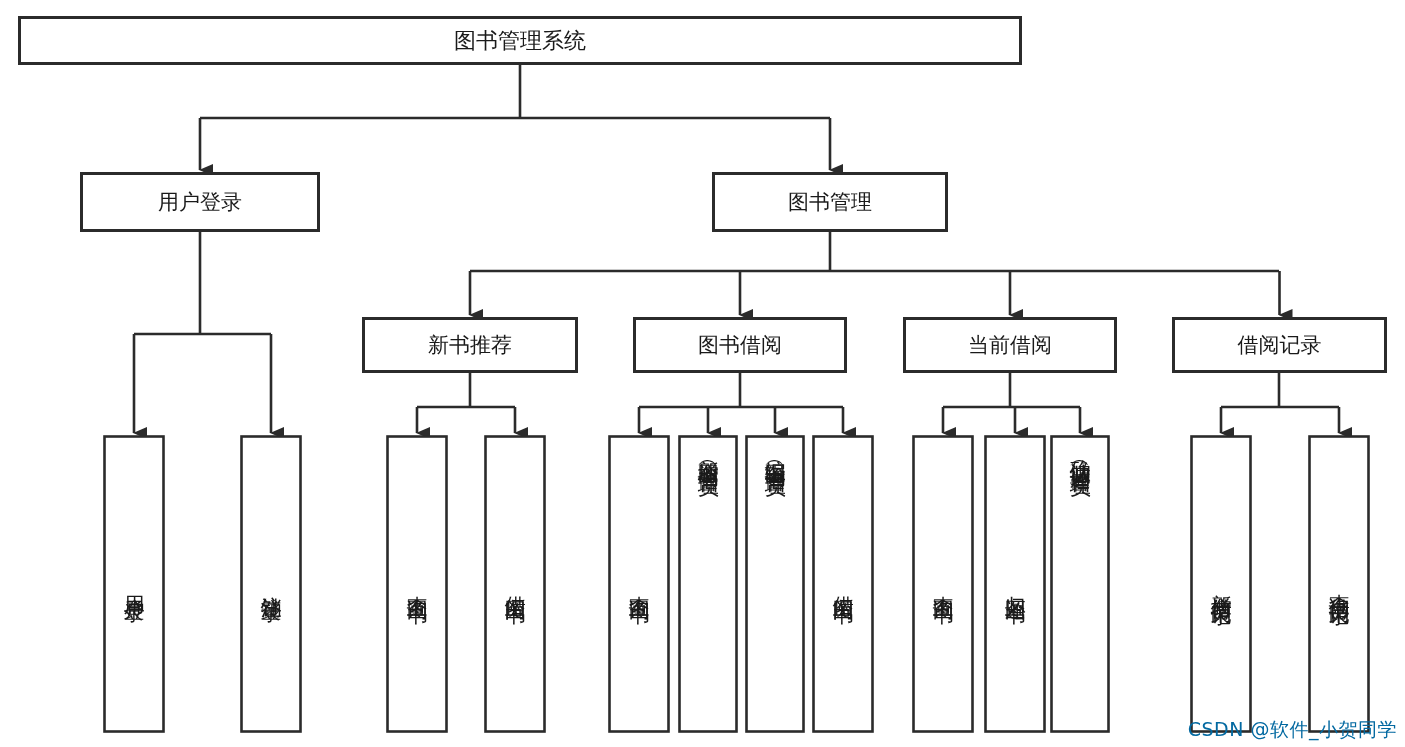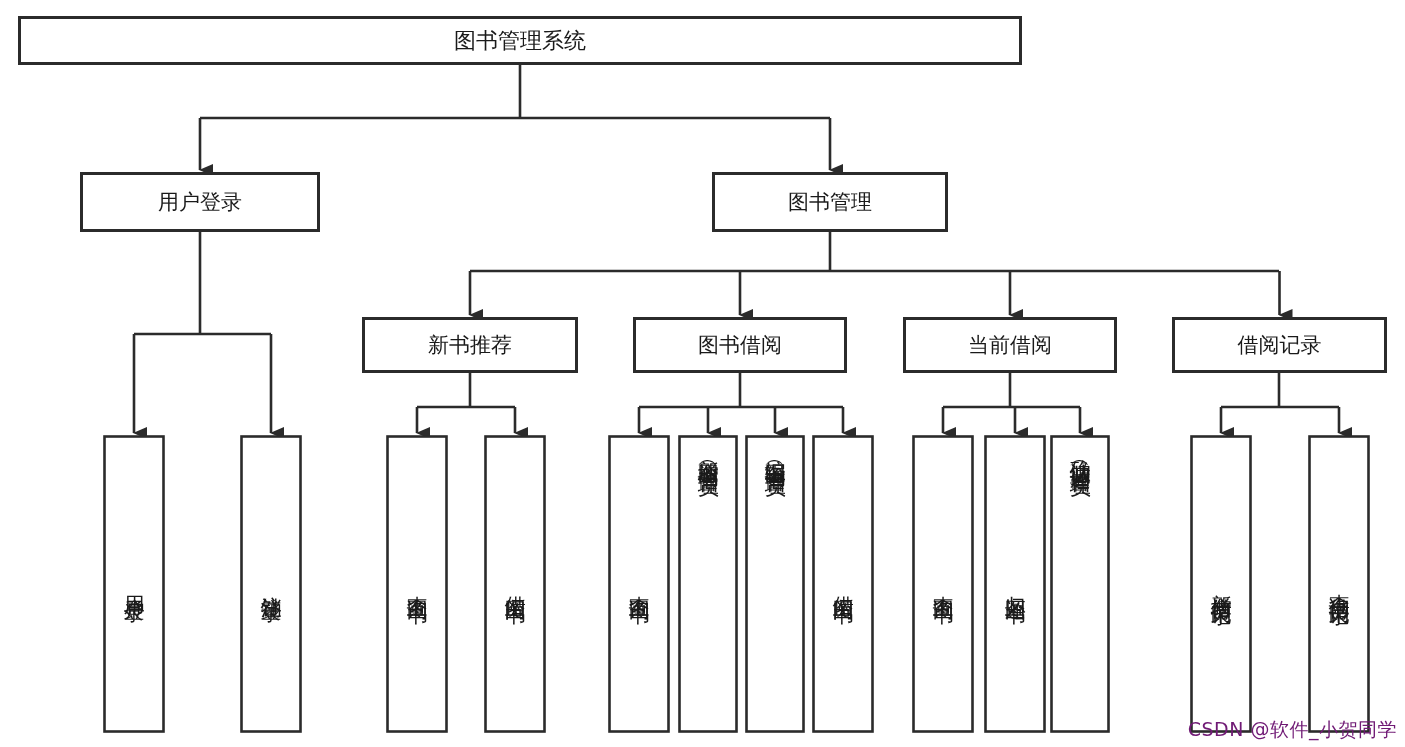--- a/index.html
+++ b/index.html
@@ -74,21 +74,21 @@
   }
   .leaf-label-wrap.top-aligned {
     justify-content: flex-start;
   }
   .watermark {
     position: absolute;
     right: 8px;
     bottom: 4px;
     font-family: "DejaVu Sans", "Liberation Sans", sans-serif;
     font-size: 19px;
-    color: #701a75;
+    color: #0369a1;
     letter-spacing: 0.5px;
     white-space: nowrap;
   }
 </style>
 </head>
 <body>
 
 <div id="diagram-root">
 
   <svg id="tree-svg" viewBox="0 0 1405 747">

